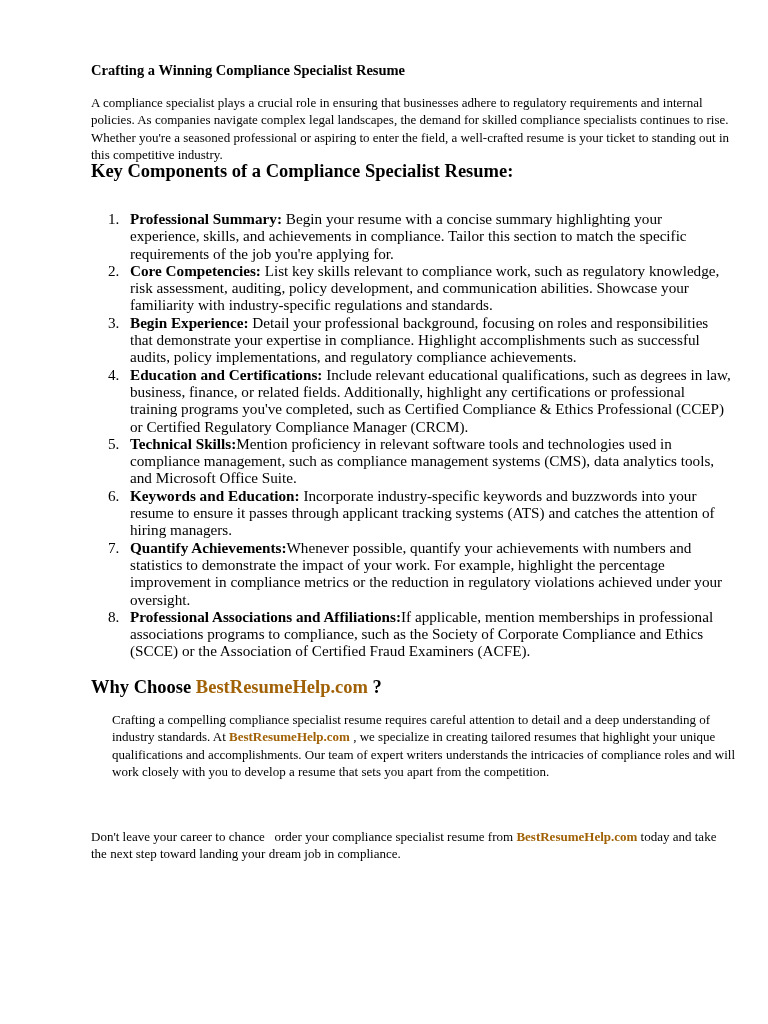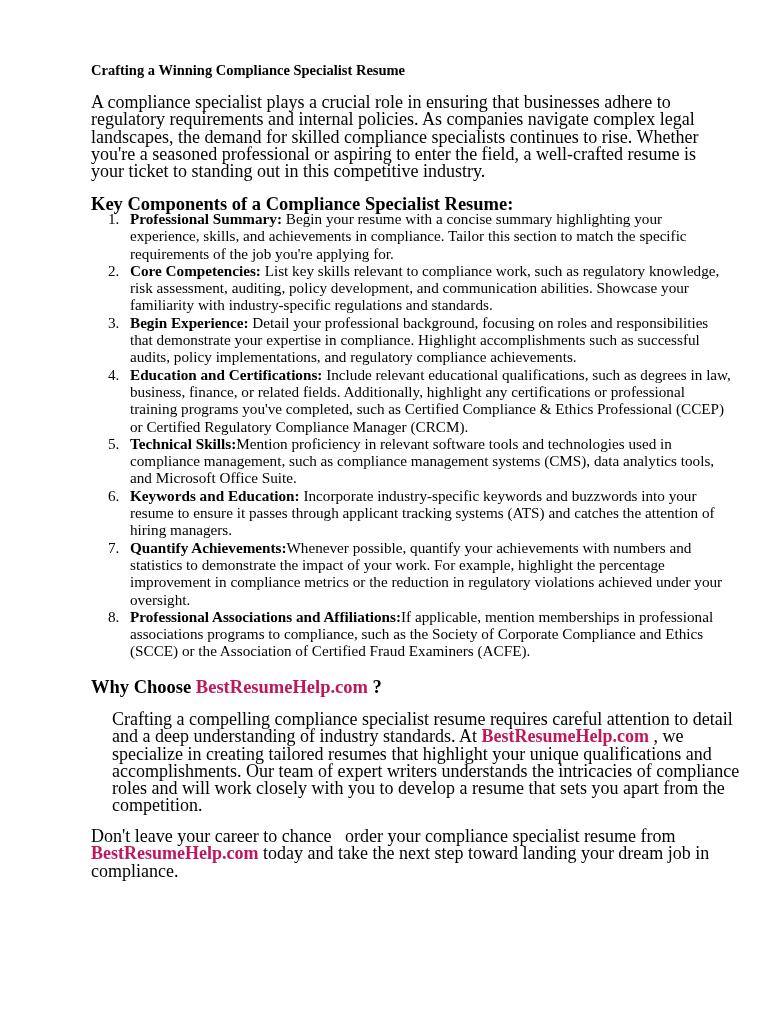--- a/index.html
+++ b/index.html
@@ -8,37 +8,37 @@
       font-family: "Liberation Serif", "DejaVu Serif", serif;
       color: #000000;
     }
     .page { position: absolute; left: 91px; top: 0; width: 640px; }
     .title {
       position: absolute; top: 61px; left: 0;
       font-weight: bold; font-size: 14.5px; line-height: 18px; white-space: nowrap; text-align: right;
     }
     .para {
       position: absolute; left: 0; width: 640px;
-      font-size: 18px; line-height: 17.3px;
+      font-size: 13px; line-height: 17.3px;
     }
     .intro { top: 94px; }
     .h2 {
       position: absolute; left: 0; font-weight: bold; font-size: 18.5px; line-height: 22px; white-space: nowrap;
     }
-    .h2-key { top: 193px; }
+    .h2-key { top: 160px; }
     .h2-why { top: 676px; }
     .list {
       position: absolute; top: 210px; left: 0; width: 640px;
       margin: 0; padding: 0; list-style: none;
       font-size: 15.2px; line-height: 17.3px;
     }
     .list li { position: relative; padding-left: 39px; }
     .list .num { position: absolute; left: 17px; top: 0; }
     .list b { font-weight: bold; }
-    .link { color: #be185d; font-weight: bold; text-decoration: none; cursor: pointer; }
+    .link { color: #a16207; font-weight: bold; text-decoration: none; cursor: pointer; }
     .why-p1 { top: 711px; margin-left: 21px; }
     .why-p2 { top: 828px; }
   </style>
 </head>
 <body>
 
 <div class="page">
   <div class="title">Crafting a Winning Compliance Specialist Resume</div>
 
   <div class="para intro">A compliance specialist plays a crucial role in ensuring that businesses adhere to regulatory requirements and internal policies. As companies navigate complex legal landscapes, the demand for skilled compliance specialists continues to rise. Whether you're a seasoned professional or aspiring to enter the field, a well-crafted resume is your ticket to standing out in this competitive industry.</div>

